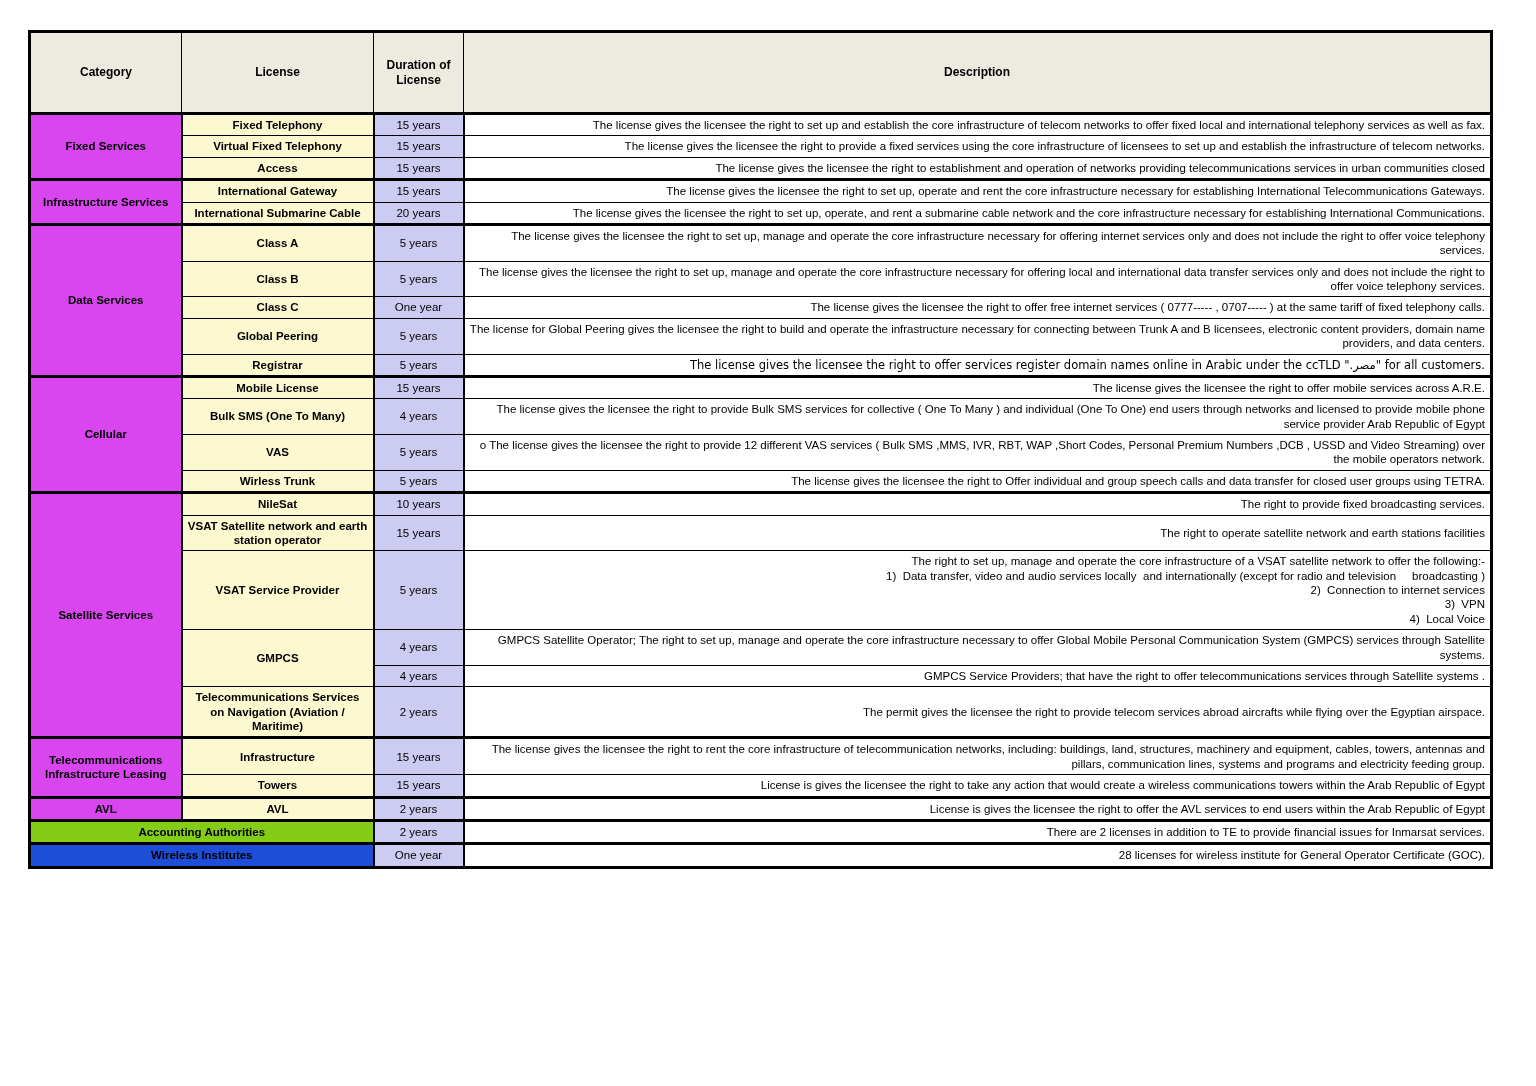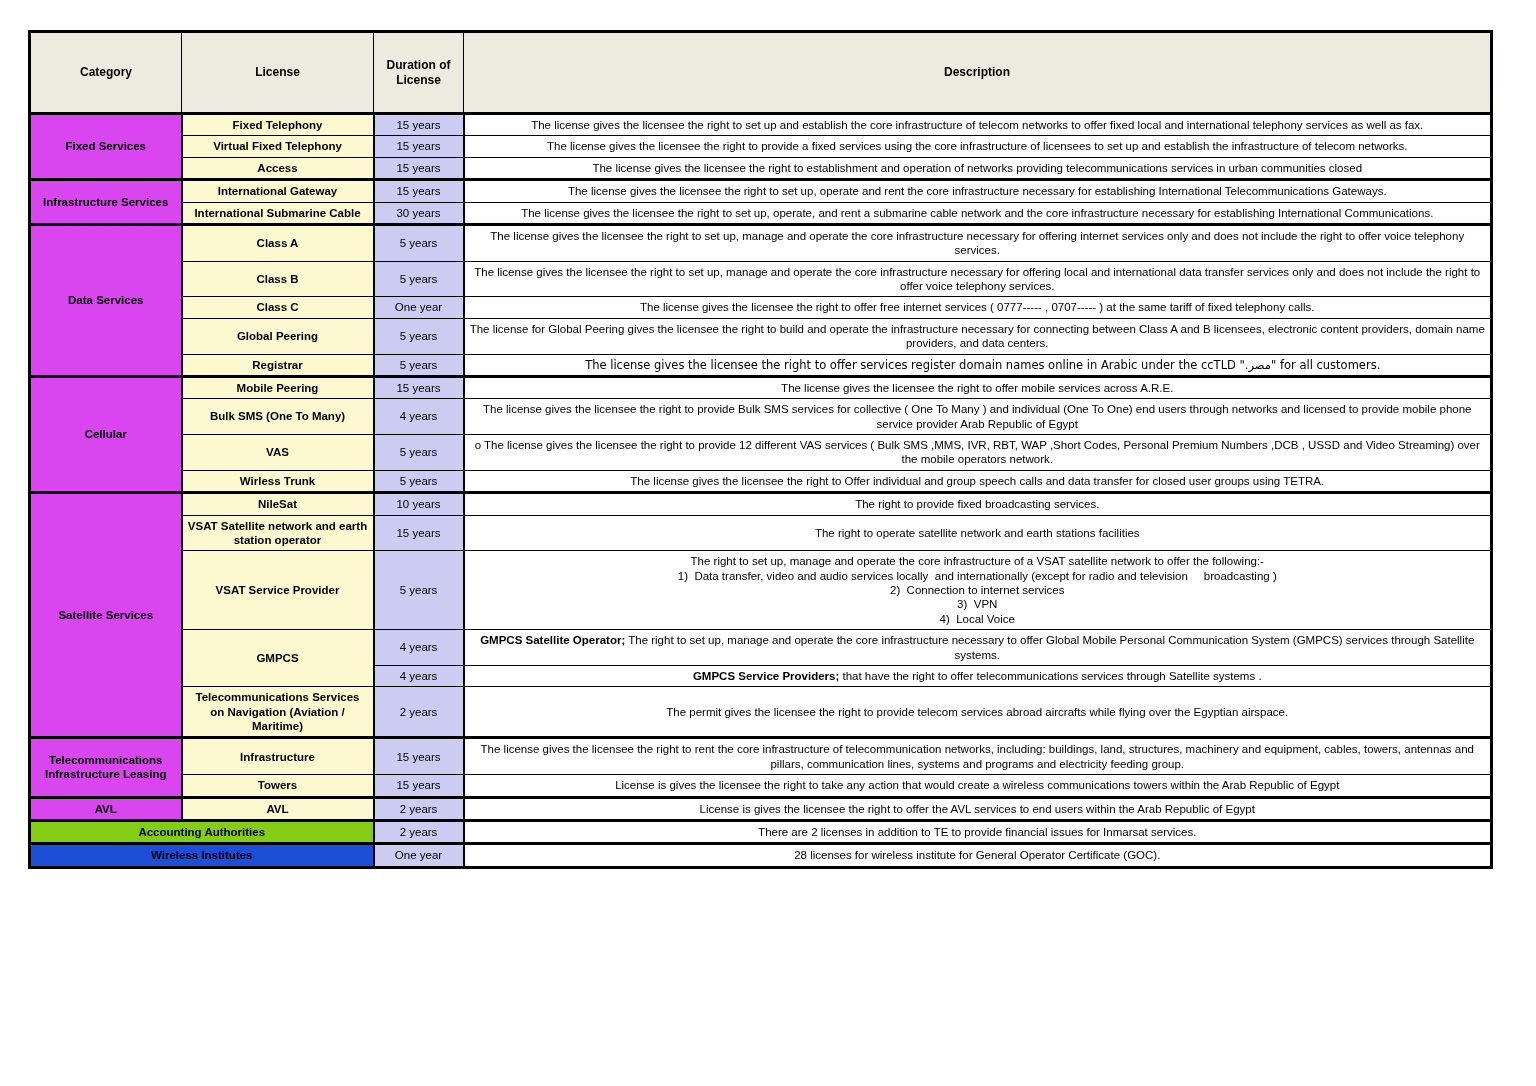--- a/index.html
+++ b/index.html
@@ -68,36 +68,36 @@
   td.dur {
     background: #CCCCF2;
     text-align: center;
     font-weight: normal;
     border-left: 2px solid #000;
     border-right: 2px solid #000;
     margin-top: 44px;
   }
   td.desc {
     background: #ffffff;
-    text-align: center;
+    text-align: right;
     border-left: 2px solid #000;
     border-right: 2px solid #000;
   }
   td.span-cat-lic {
     background: #84cc16;
     font-weight: bold;
     text-align: center;
     border-left: 2px solid #000;
     border-right: 2px solid #000;
   }
   td.span-cat-lic.beige { background: #1d4ed8; }
 
   .desc-list { margin: 0; padding: 0; list-style: none; }
   .desc-list li { margin: 0; padding: 0; white-space: pre; }
-  .bold { font-weight: bold; }
+  .bold { font-weight: normal; }
   .arabic { font-family: "DejaVu Sans", sans-serif; padding-left: 16px; }
 </style>
 </head>
 <body>
 
 <div id="sheet">
   <table class="licenses">
     <colgroup>
       <col class="c-category">
       <col class="c-license">
@@ -132,21 +132,21 @@
       </tr>
 
       <tr class="group-start">
         <td class="cat" rowspan="2">Infrastructure Services</td>
         <td class="lic">International Gateway</td>
         <td class="dur">15 years</td>
         <td class="desc">The license gives the licensee the right to set up, operate and rent the core infrastructure necessary for establishing International Telecommunications Gateways.</td>
       </tr>
       <tr>
         <td class="lic">International Submarine Cable</td>
-        <td class="dur">30 years</td>
+        <td class="dur">20 years</td>
         <td class="desc">The license gives the licensee the right to set up, operate, and rent a submarine cable network and the core infrastructure necessary for establishing International Communications.</td>
       </tr>
 
       <tr class="group-start">
         <td class="cat" rowspan="5">Data Services</td>
         <td class="lic">Class A</td>
         <td class="dur">5 years</td>
         <td class="desc">The license gives the licensee the right to set up, manage and operate the core infrastructure necessary for offering internet services only and does not include the right to offer voice telephony services.</td>
       </tr>
       <tr>
@@ -155,31 +155,31 @@
         <td class="desc">The license gives the licensee the right to set up, manage and operate the core infrastructure necessary for offering local and international data transfer services only and does not include the right to offer voice telephony services.</td>
       </tr>
       <tr>
         <td class="lic">Class C</td>
         <td class="dur">One year</td>
         <td class="desc">The license gives the licensee the right to offer free internet services ( 0777----- , 0707----- ) at the same tariff of fixed telephony calls.</td>
       </tr>
       <tr>
         <td class="lic">Global Peering</td>
         <td class="dur">5 years</td>
-        <td class="desc">The license for Global Peering gives the licensee the right to build and operate the infrastructure necessary for connecting between Class A and B licensees, electronic content providers, domain name providers, and data centers.</td>
+        <td class="desc">The license for Global Peering gives the licensee the right to build and operate the infrastructure necessary for connecting between Trunk A and B licensees, electronic content providers, domain name providers, and data centers.</td>
       </tr>
       <tr>
         <td class="lic">Registrar</td>
         <td class="dur">5 years</td>
         <td class="desc arabic">The license gives the licensee the right to offer services register domain names online in Arabic under the ccTLD ".مصر" for all customers.</td>
       </tr>
 
       <tr class="group-start">
         <td class="cat" rowspan="4">Cellular</td>
-        <td class="lic">Mobile Peering</td>
+        <td class="lic">Mobile License</td>
         <td class="dur">15 years</td>
         <td class="desc">The license gives the licensee the right to offer mobile services across A.R.E.</td>
       </tr>
       <tr>
         <td class="lic">Bulk SMS (One To Many)</td>
         <td class="dur">4 years</td>
         <td class="desc">The license gives the licensee the right to provide Bulk SMS services for collective ( One To Many ) and individual (One To One) end users through networks and licensed to provide mobile phone service provider Arab Republic of Egypt</td>
       </tr>
       <tr>
         <td class="lic">VAS</td>

